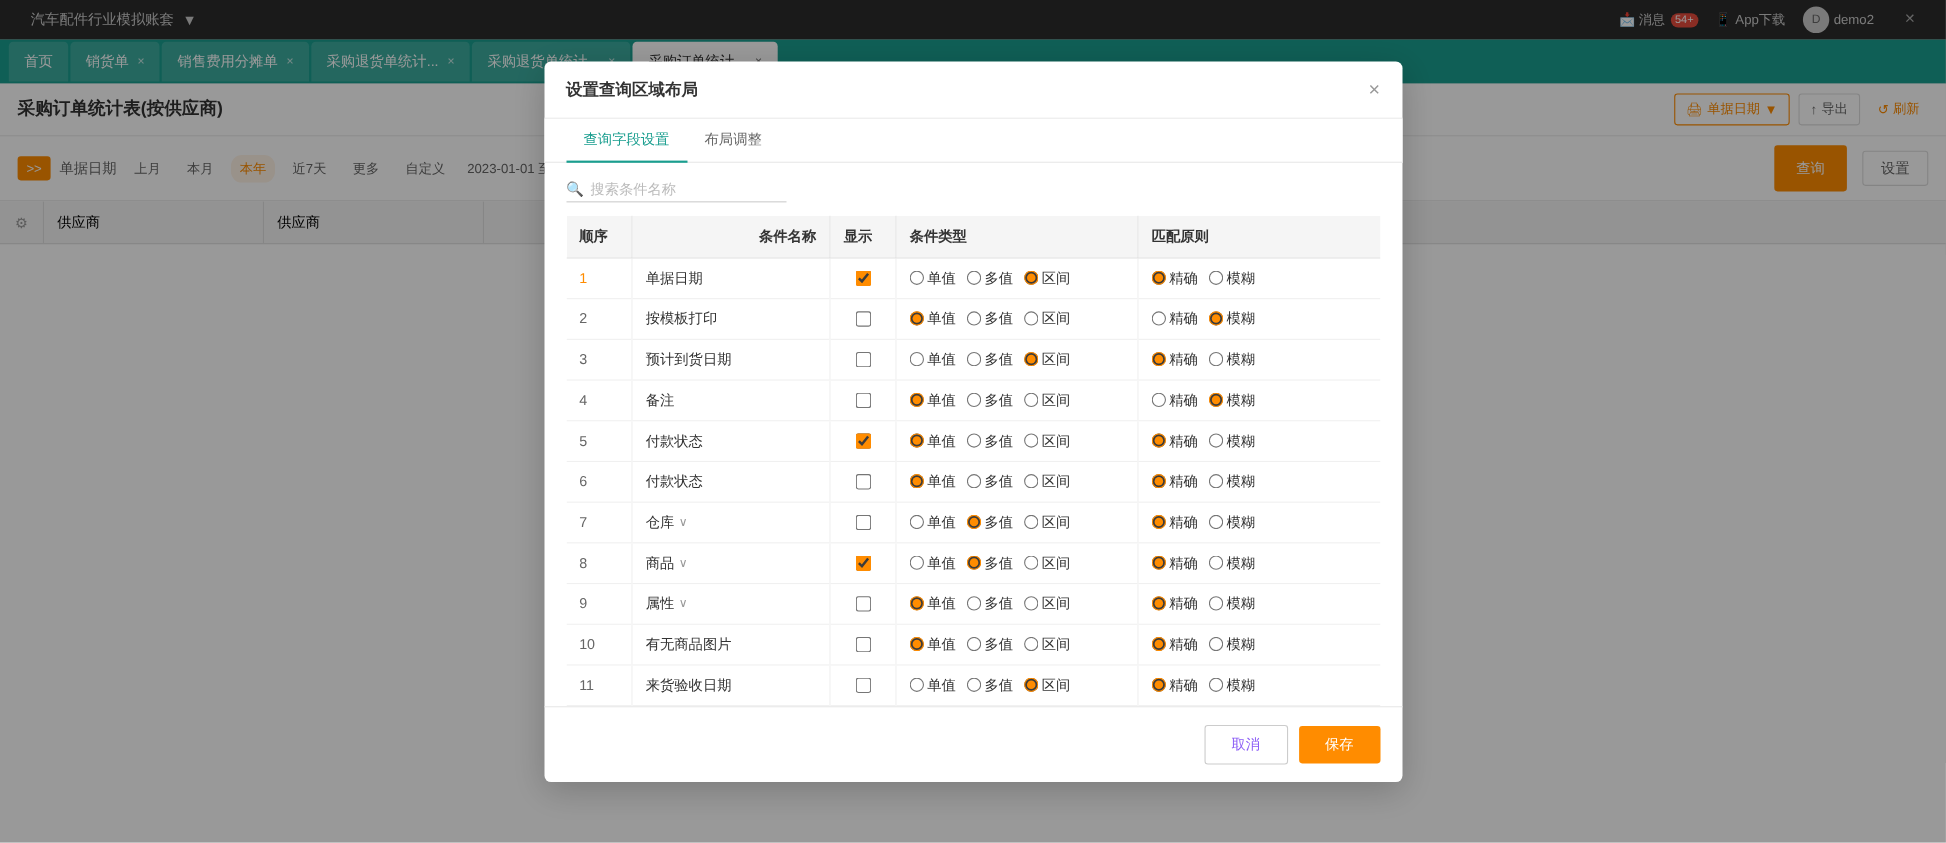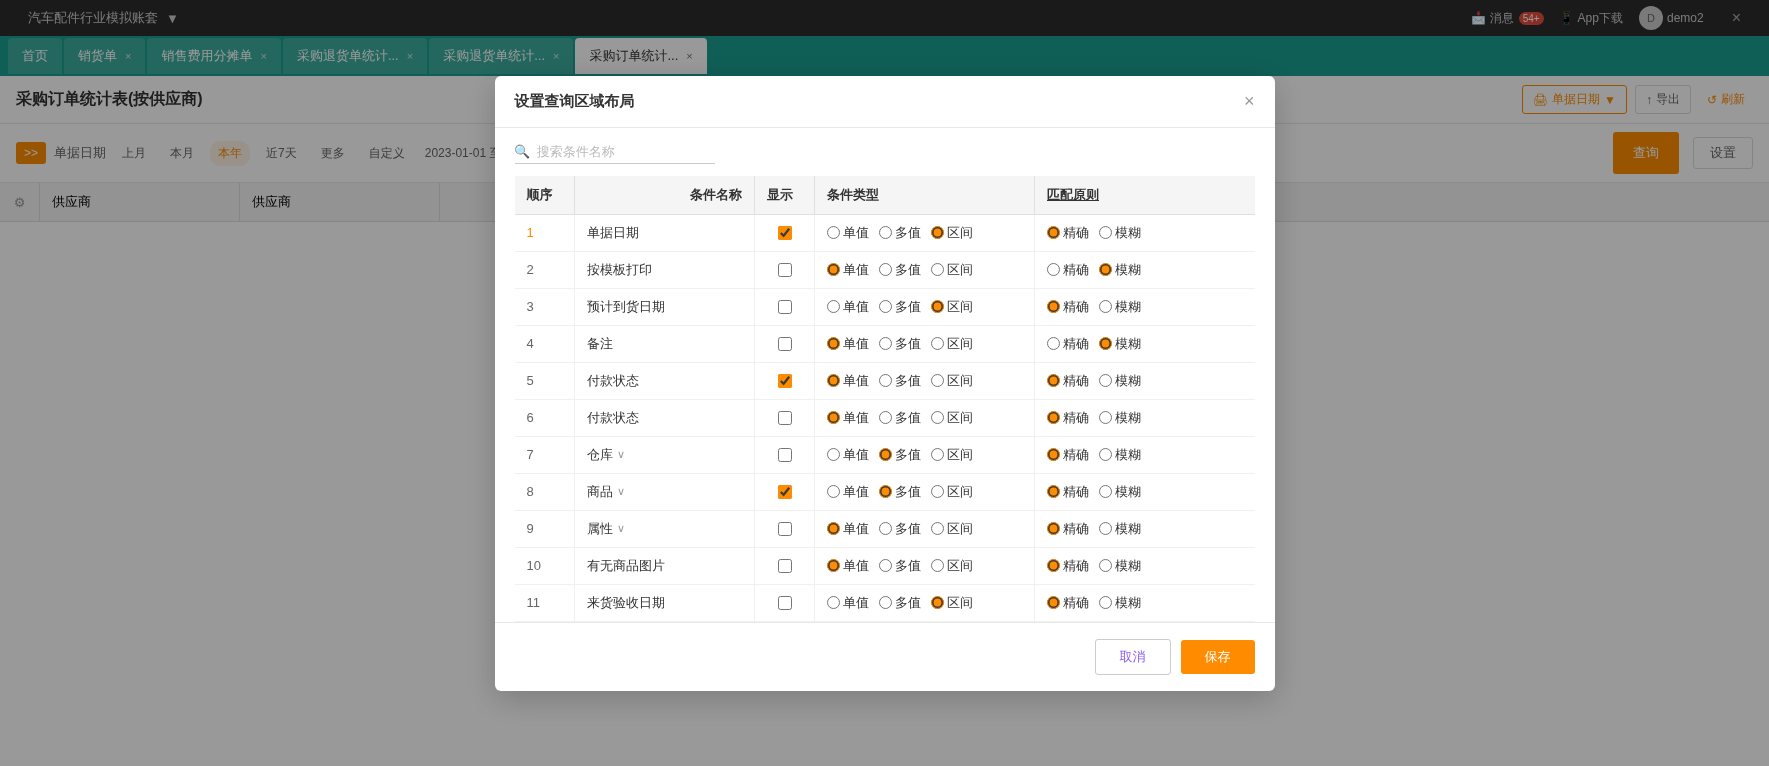--- a/index.html
+++ b/index.html
@@ -192,21 +192,21 @@
       text-align: left;
       font-size: 13px;
       color: #333;
       font-weight: 600;
       border-bottom: 1px solid #e0e0e0;
       border-right: 1px solid #e0e0e0;
       position: sticky;
       top: 0;
       z-index: 1;
     }
-    .modal-table thead th:last-child { border-right: none; text-decoration: underline; }
+    .modal-table thead th:last-child { border-right: none; }
     .modal-table tbody tr { border-bottom: 1px solid #f0f0f0; }
     .modal-table tbody td {
       padding: 9px 12px;
       font-size: 13px;
       color: #333;
       border-right: 1px solid #f0f0f0;
     }
     .modal-table tbody td:last-child { border-right: none; }
     .order-num { color: #ff8c00; font-weight: 500; }
 
@@ -337,20 +337,24 @@
 </div>
 
 <div class="overlay">
   <div class="modal">
 
     <div class="modal-header">
       <span class="modal-title">设置查询区域布局</span>
       <button class="modal-close">×</button>
     </div>
 
+    <div class="modal-tabs">
+      <div class="modal-tab active">查询字段设置</div>
+      <div class="modal-tab">布局调整</div>
+    </div>
 
     <div class="search-box">
       <span class="search-icon">🔍</span>
       <input type="text" placeholder="搜索条件名称" style="">
     </div>
 
     <div class="modal-table">
       <table>
         <thead>
           <tr>

